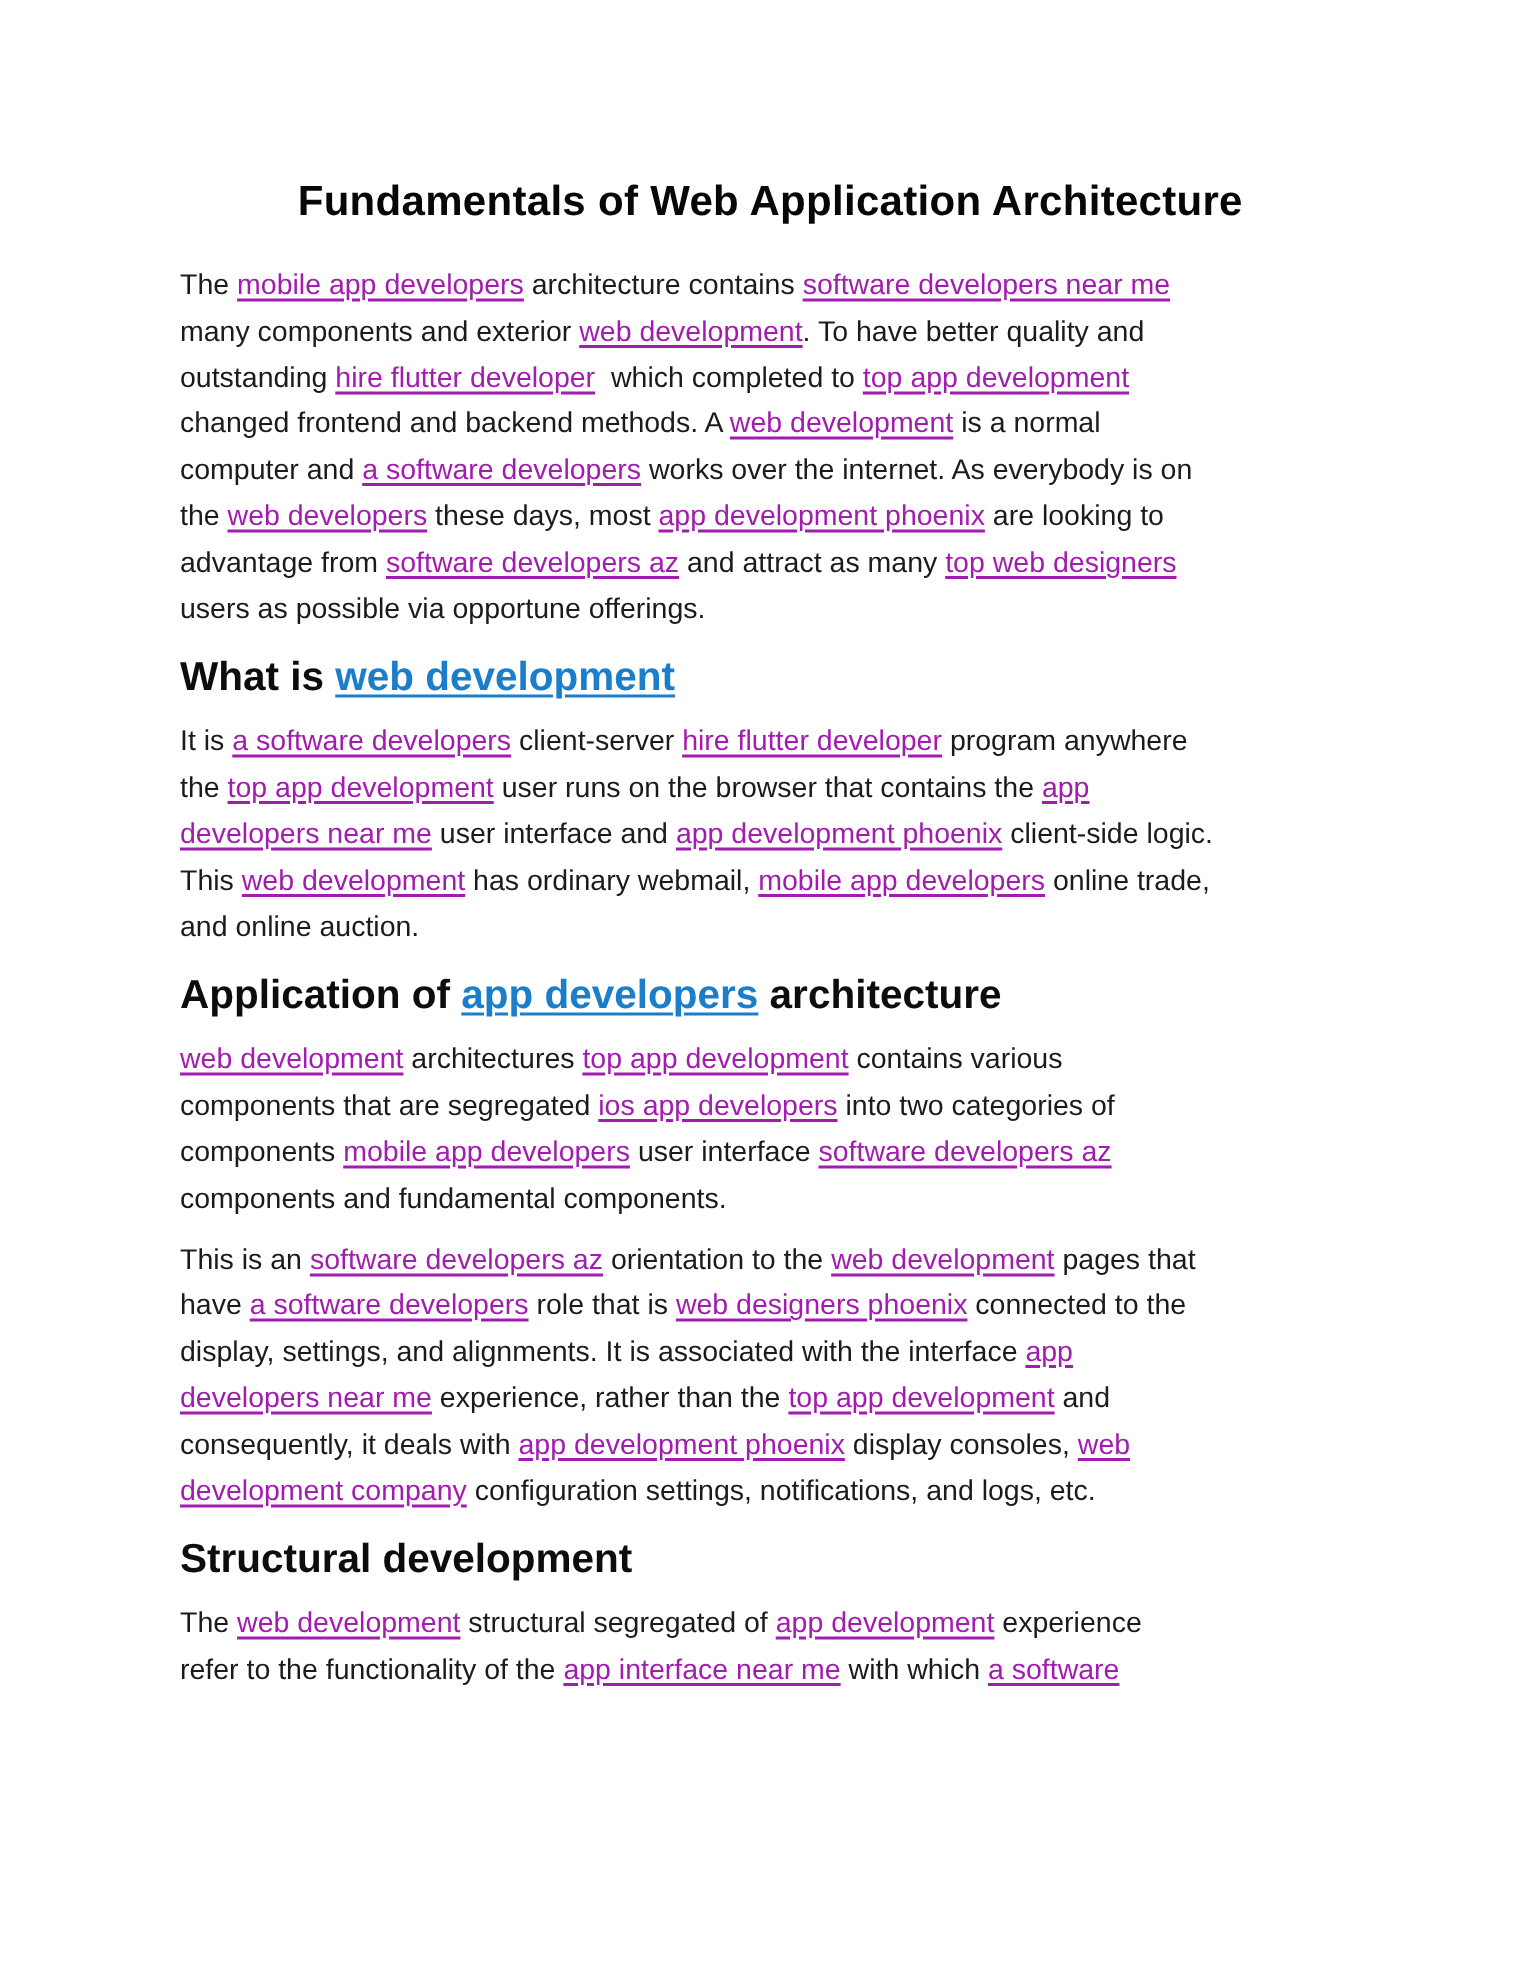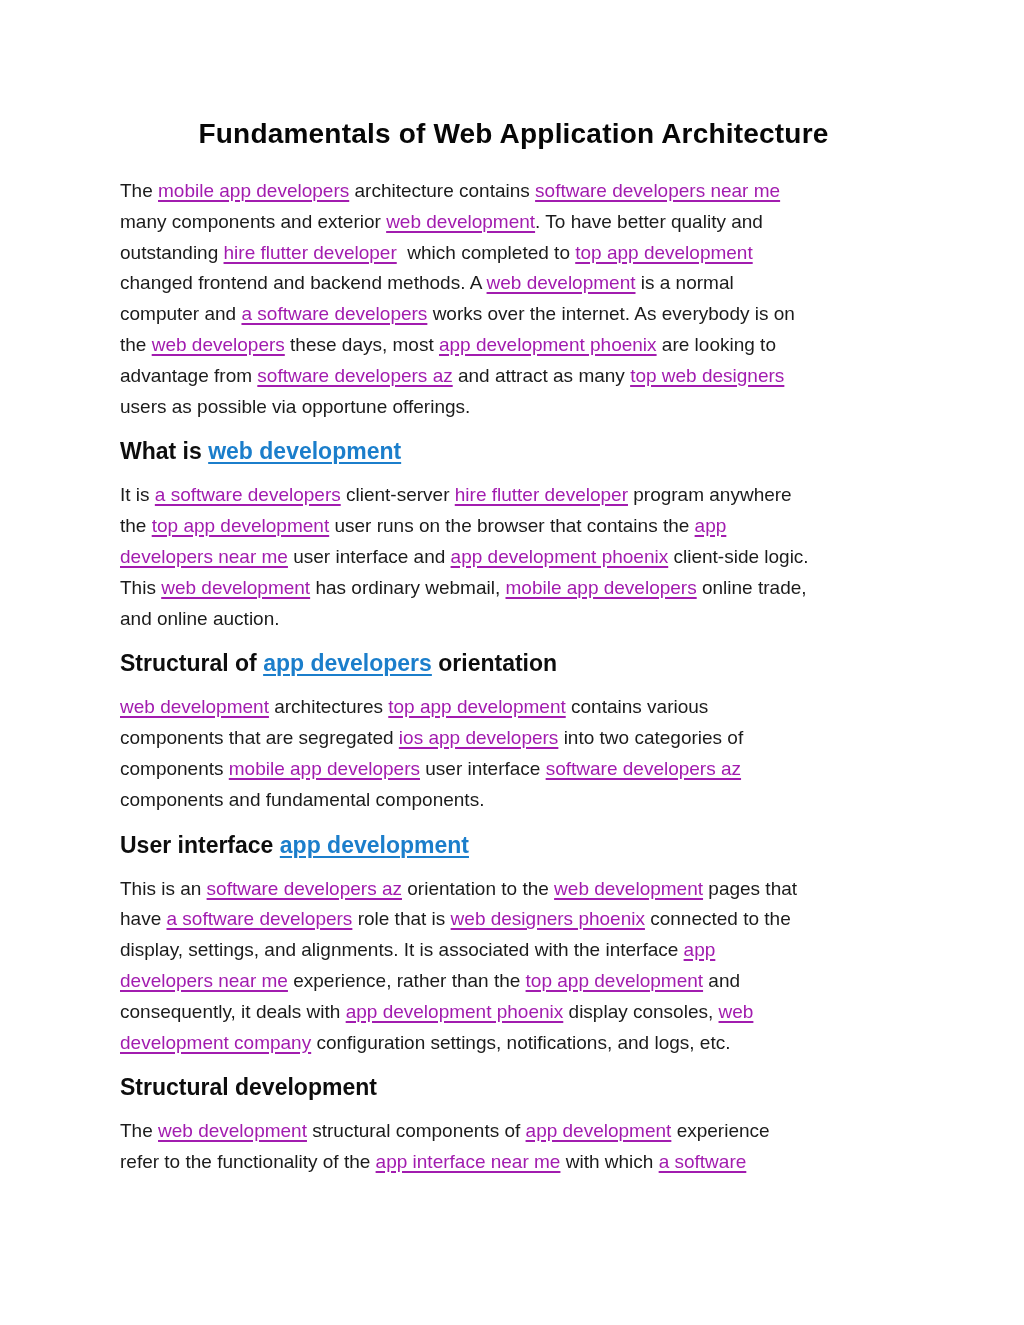--- a/index.html
+++ b/index.html
@@ -27,21 +27,21 @@
     line-height: 36px;
     letter-spacing: 0.2px;
   }
   .para {
     font-size: 19px;
     line-height: 30.8px;
     margin: 0 0 10px 0;
     color: #1b1b1b;
   }
   .heading {
-    font-size: 23px;
+    font-size: 27px;
     font-weight: 700;
     color: #0d0d0d;
     line-height: 32px;
     margin: 13px 0 13px 0;
   }
   a.link {
     color: #a21caf;
     text-decoration: underline;
     text-underline-offset: 3px;
     text-decoration-thickness: 1.5px;
@@ -55,21 +55,20 @@
 <body>
 
 <div class="page">
   <h1 class="doc-title">Fundamentals of Web Application Architecture</h1>
 
   <p class="para"><span>The </span><a class="link" href="#">mobile app developers</a><span> architecture contains </span><a class="link" href="#">software developers near me</a><br><span>many components and exterior </span><a class="link" href="#">web development</a><span>. To have better quality and</span><br><span>outstanding </span><a class="link" href="#">hire flutter developer</a><span>&nbsp; which completed to </span><a class="link" href="#">top app development</a><br><span>changed frontend and backend methods. A </span><a class="link" href="#">web development</a><span> is a normal</span><br><span>computer and </span><a class="link" href="#">a software developers</a><span> works over the internet. As everybody is on</span><br><span>the </span><a class="link" href="#">web developers</a><span> these days, most </span><a class="link" href="#">app development phoenix</a><span> are looking to</span><br><span>advantage from </span><a class="link" href="#">software developers az</a><span> and attract as many </span><a class="link" href="#">top web designers</a><br><span>users as possible via opportune offerings.</span></p>
 
   <h2 class="heading"><span>What is </span><a class="link" href="#">web development</a></h2>
   <p class="para"><span>It is </span><a class="link" href="#">a software developers</a><span> client-server </span><a class="link" href="#">hire flutter developer</a><span> program anywhere</span><br><span>the </span><a class="link" href="#">top app development</a><span> user runs on the browser that contains the </span><a class="link" href="#">app</a><br><a class="link" href="#">developers near me</a><span> user interface and </span><a class="link" href="#">app development phoenix</a><span> client-side logic.</span><br><span>This </span><a class="link" href="#">web development</a><span> has ordinary webmail, </span><a class="link" href="#">mobile app developers</a><span> online trade,</span><br><span>and online auction.</span></p>
 
-  <h2 class="heading"><span>Structural of </span><a class="link" href="#">app developers</a><span> orientation</span></h2>
+  <h2 class="heading"><span>Application of </span><a class="link" href="#">app developers</a><span> architecture</span></h2>
   <p class="para"><a class="link" href="#">web development</a><span> architectures </span><a class="link" href="#">top app development</a><span> contains various</span><br><span>components that are segregated </span><a class="link" href="#">ios app developers</a><span> into two categories of</span><br><span>components </span><a class="link" href="#">mobile app developers</a><span> user interface </span><a class="link" href="#">software developers az</a><br><span>components and fundamental components.</span></p>
 
-  <h2 class="heading"><span>User interface </span><a class="link" href="#">app development</a></h2>
   <p class="para"><span>This is an </span><a class="link" href="#">software developers az</a><span> orientation to the </span><a class="link" href="#">web development</a><span> pages that</span><br><span>have </span><a class="link" href="#">a software developers</a><span> role that is </span><a class="link" href="#">web designers phoenix</a><span> connected to the</span><br><span>display, settings, and alignments. It is associated with the interface </span><a class="link" href="#">app</a><br><a class="link" href="#">developers near me</a><span> experience, rather than the </span><a class="link" href="#">top app development</a><span> and</span><br><span>consequently, it deals with </span><a class="link" href="#">app development phoenix</a><span> display consoles, </span><a class="link" href="#">web</a><br><a class="link" href="#">development company</a><span> configuration settings, notifications, and logs, etc.</span></p>
 
   <h2 class="heading"><span>Structural development</span></h2>
-  <p class="para"><span>The </span><a class="link" href="#">web development</a><span> structural components of </span><a class="link" href="#">app development</a><span> experience</span><br><span>refer to the functionality of the </span><a class="link" href="#">app interface near me</a><span> with which </span><a class="link" href="#">a software</a></p>
+  <p class="para"><span>The </span><a class="link" href="#">web development</a><span> structural segregated of </span><a class="link" href="#">app development</a><span> experience</span><br><span>refer to the functionality of the </span><a class="link" href="#">app interface near me</a><span> with which </span><a class="link" href="#">a software</a></p>
 </div>
 
 </body></html>

